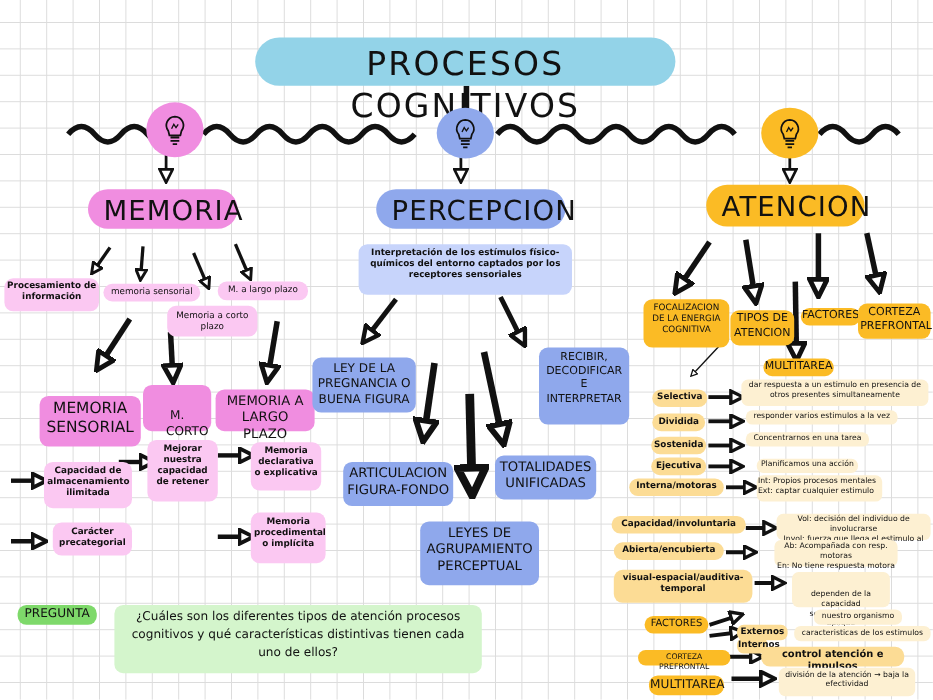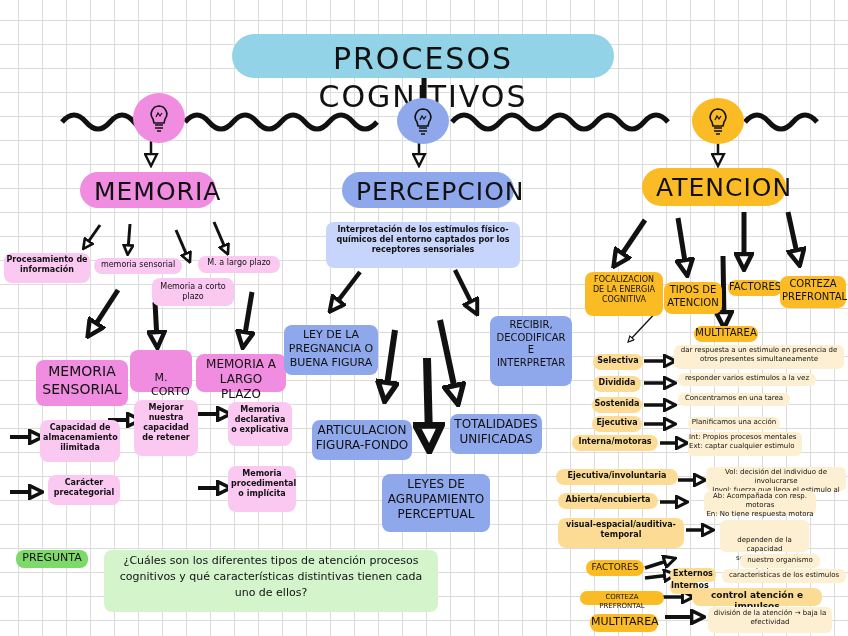--- a/index.html
+++ b/index.html
@@ -157,21 +157,21 @@
 <div class="box lorange r8 b s8" style="left:593px;top:376px;width:48px;height:16px;padding:2px;">Dividida</div>
 <div class="box cream r6 s7" style="left:678px;top:373px;width:138px;height:13px;padding:1px;">responder varios estimulos a la vez</div>
 <div class="box lorange r8 b s8" style="left:592px;top:397px;width:50px;height:16px;padding:2px;">Sostenida</div>
 <div class="box cream r6 s7" style="left:678px;top:393px;width:112px;height:13px;padding:1px;">Concentrarnos en una tarea</div>
 <div class="box lorange r8 b s8" style="left:592px;top:416px;width:50px;height:16px;padding:2px;">Ejecutiva</div>
 <div class="box cream r6 s7" style="left:688px;top:417px;width:92px;height:13px;padding:1px;">Planificamos una acción</div>
 <div class="box lorange r8 b s8" style="left:572px;top:435px;width:86px;height:16px;padding:2px;">Interna/motoras</div>
 <div class="box cream r6 s7" style="left:688px;top:432px;width:114px;height:24px;padding:1px;text-align:left;white-space:pre-line;">Int: Propios procesos mentales
 Ext: captar cualquier estimulo</div>
 
-<div class="box lorange r8 b s8" style="left:556px;top:469px;width:122px;height:16px;padding:2px;">Ejecutiva/involuntaria</div>
+<div class="box lorange r8 b s8" style="left:556px;top:469px;width:122px;height:16px;padding:2px;">Capacidad/involuntaria</div>
 <div class="box cream r6 s7" style="left:706px;top:467px;width:140px;height:24px;padding:1px;white-space:pre-line;">Vol: decisión del individuo de involucrarse
 Invol: fuerza que llega el estimulo al suj</div>
 <div class="box lorange r8 b s8" style="left:558px;top:493px;width:100px;height:16px;padding:2px;">Abierta/encubierta</div>
 <div class="box cream r6 s7" style="left:704px;top:491px;width:112px;height:24px;padding:1px;white-space:pre-line;">Ab: Acompañada con resp. motoras
 En: No tiene respuesta motora</div>
 <div class="box lorange r8 b s8" style="left:558px;top:518px;width:126px;height:30px;padding:2px;">visual-espacial/auditiva-temporal</div>
 <div class="box cream r6 s7" style="left:720px;top:520px;width:89px;height:26px;padding:16px;">dependen de la capacidad sensorial que se aplique</div>
 
 <div class="box orange r8 s9" style="left:586px;top:560px;width:58px;height:16px;padding:2px;">FACTORES</div>
 <div class="box lorange r6 b s8" style="left:670px;top:580px;width:28px;height:14px;padding:1px;">Internos</div>

